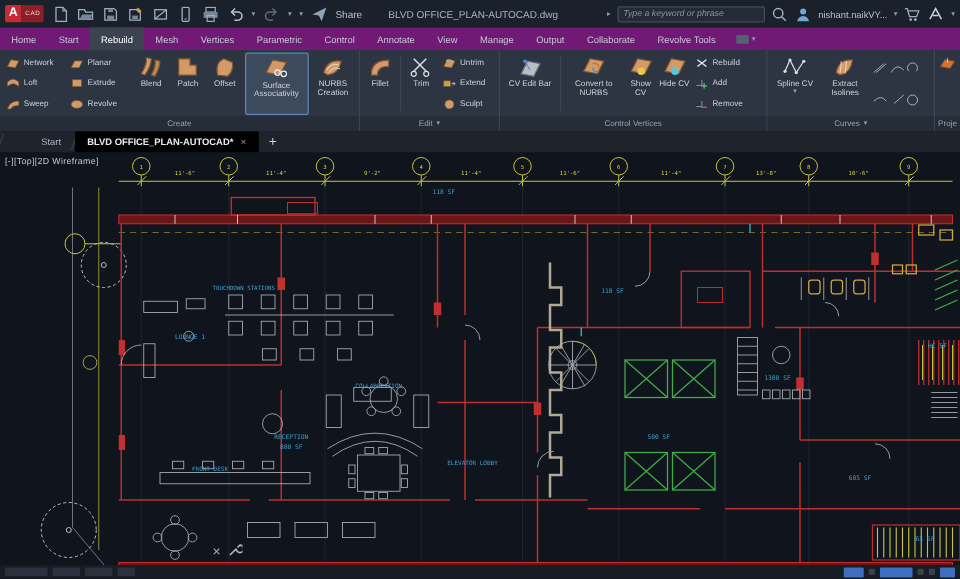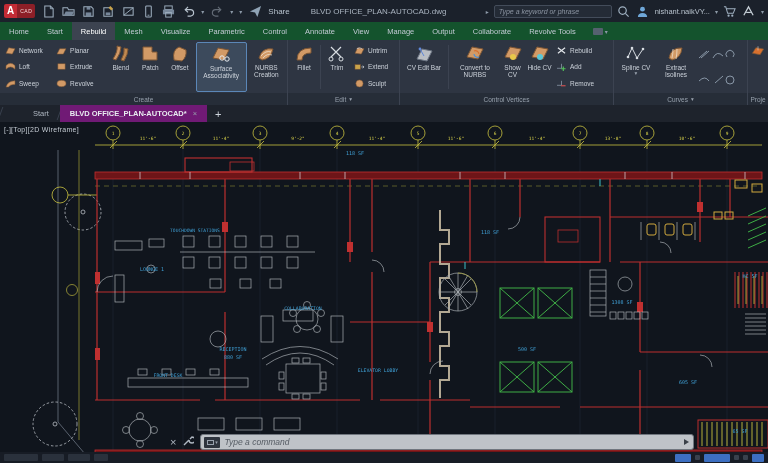--- a/index.html
+++ b/index.html
@@ -16,21 +16,21 @@
   .qicon svg { width:13px; height:13px; }
   .tcaret { font-size:6px; color:#8d9aa8; }
   .share-lbl { font-size:8px; color:#b6c1cc; }
   .doc-title { position:absolute; left:50%; transform:translateX(-54%); font-size:8px; color:#aab4c0; white-space:nowrap;text-align:right; }
   .tb-right { margin-left:auto; display:flex; align-items:center; gap:5px; }
   .searchbox { width:118px; height:13px; background:#242b36; border:1px solid #434c5a; border-radius:2px;
     font-size:7px; font-style:italic; color:#8b94a1; display:flex; align-items:center; padding:0 4px; }
   .uname { font-size:7.5px; color:#b6c1cc; white-space:nowrap; }
 
   
-  .rtabs { position:absolute; top:22px; left:0; width:768px; height:18px; background:#14532d;
+  .rtabs { position:absolute; top:22px; left:0; width:768px; height:18px; background:#701a75;
     display:flex; align-items:stretch; font-size:7.5px; color:#c2cad4; }
   .rtab { padding:0 9px; display:flex; align-items:center; white-space:nowrap; }
   .rtab.active { background:#3c4350; color:#fff; }
   .rtab-extra { display:flex; align-items:center; gap:2px; padding:0 8px; }
   .rtab-extra .box { width:10px; height:7px; background:#55616f; border-radius:1px; }
 
   
   .panels { position:absolute; top:40px; left:0; width:768px; height:65px; background:#2e3542; display:flex; overflow:hidden; }
   .panel { display:flex; flex-direction:column; border-right:1px solid #3c4351; flex:0 0 auto; }
   .panel-body { flex:1; display:flex; align-items:stretch; padding:2px 3px 1px 3px; gap:2px; }
@@ -44,21 +44,21 @@
     gap:1px; font-size:6.5px; color:#ccd2da; text-align:center; padding-top:2px; line-height:1.15; }
   .lbtn svg { width:20px; height:19px; flex:0 0 auto; }
   .lbtn.assoc { border:1px solid #5b87b8; background:#3c4a5c; border-radius:2px; }
   .caret-u { font-size:5.5px; color:#9aa3af; line-height:3px; }
 
   
   .ftabs { position:absolute; top:105px; left:0; width:768px; height:17px; background:#1e232c;
     display:flex; align-items:stretch; font-size:7.5px; color:#aeb6c0; }
   .ftab { display:flex; align-items:center; padding:0 10px; gap:6px; position:relative; }
   .ftab.start { margin-left:22px; }
-  .ftab.active { background:#701a75; color:#e8ecf0; font-weight:bold; }
+  .ftab.active { background:#000000; color:#e8ecf0; font-weight:bold; }
   .ftab .x { color:#98a2ae; font-weight:normal; }
   .ftab-new { display:flex; align-items:center; padding:0 8px; color:#cfd6de; font-size:11px; }
   .slant { width:1px; background:#39414e; transform:skewX(-20deg); margin:2px 0; }
 
   
   .canvas { position:absolute; top:122px; left:0; width:768px; height:341px; background:#10151d; }
   .vplabel { position:absolute; top:4px; left:4px; font-size:7px; color:#c2c9d1; letter-spacing:.3px; }
 
   .overlay-title { position:absolute; top:54px; left:0; width:672px; text-align:center;
     font-family:"DejaVu Serif", serif; font-weight:bold; font-size:37px; color:#ffffff; line-height:1.22;
@@ -197,21 +197,21 @@
       </span>
     <span class="tcaret">▾</span>
   </div>
 </div>
 
 <div class="rtabs">
   <span class="rtab">Home</span>
   <span class="rtab">Start</span>
   <span class="rtab active">Rebuild</span>
   <span class="rtab">Mesh</span>
-  <span class="rtab">Visualize</span>
+  <span class="rtab">Vertices</span>
   <span class="rtab">Parametric</span>
   <span class="rtab">Control</span>
   <span class="rtab">Annotate</span>
   <span class="rtab">View</span>
   <span class="rtab">Manage</span>
   <span class="rtab">Output</span>
   <span class="rtab">Collaborate</span>
   <span class="rtab">Revolve Tools</span>
   <span class="rtab-extra">
       <span class="box"></span>
@@ -705,28 +705,20 @@
 
   <div class="overlay-title">
   </div>
 </div>
 
 <div class="cmdbar">
   <span class="cmd-x">×</span>
   <span class="cmd-wrench"><svg viewBox="0 0 12 12">
         <path d="M2 10 L7 5 M7 5 a3 3 0 1 0 3 -3 l-2 2" fill="none" stroke="#aeb6c0" stroke-width="1.4"></path>
       </svg></span>
-  <div class="cmd-input">
-    <span class="cmd-chip">
-        <span class="sq"></span>
-        <span class="cv">▾</span>
-      </span>
-    <span class="cmd-text">Type a command</span>
-    <span class="cmd-handle"></span>
-  </div>
 </div>
 
 <div class="statusbar">
   <span class="st-chip" style="width:34px"></span>
   <span class="st-chip" style="width:22px"></span>
   <span class="st-chip" style="width:22px"></span>
   <span class="st-chip" style="width:14px"></span>
   <div class="st-right">
     <span class="st-blue" style="width:16px"></span>
     <span class="st-dot"></span>

